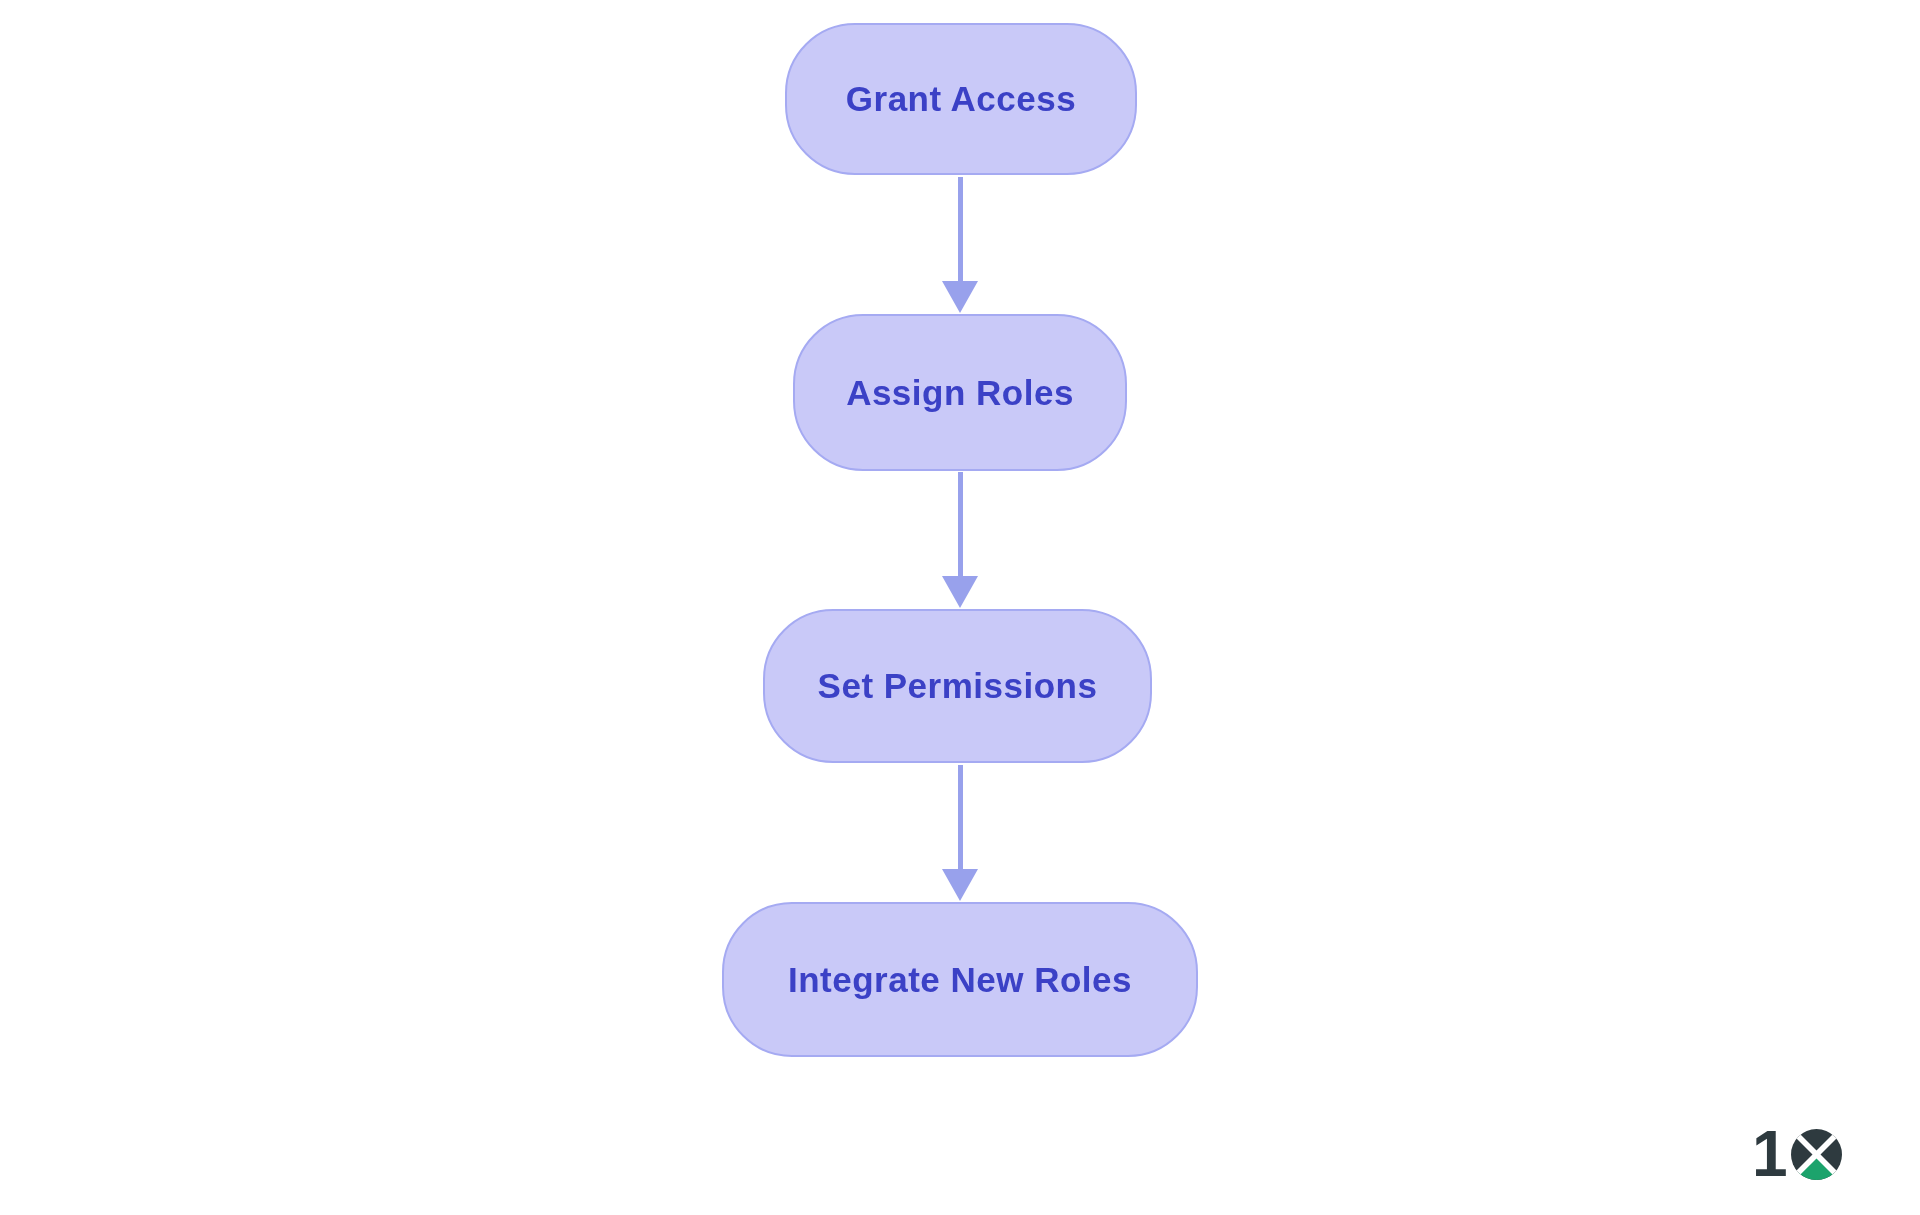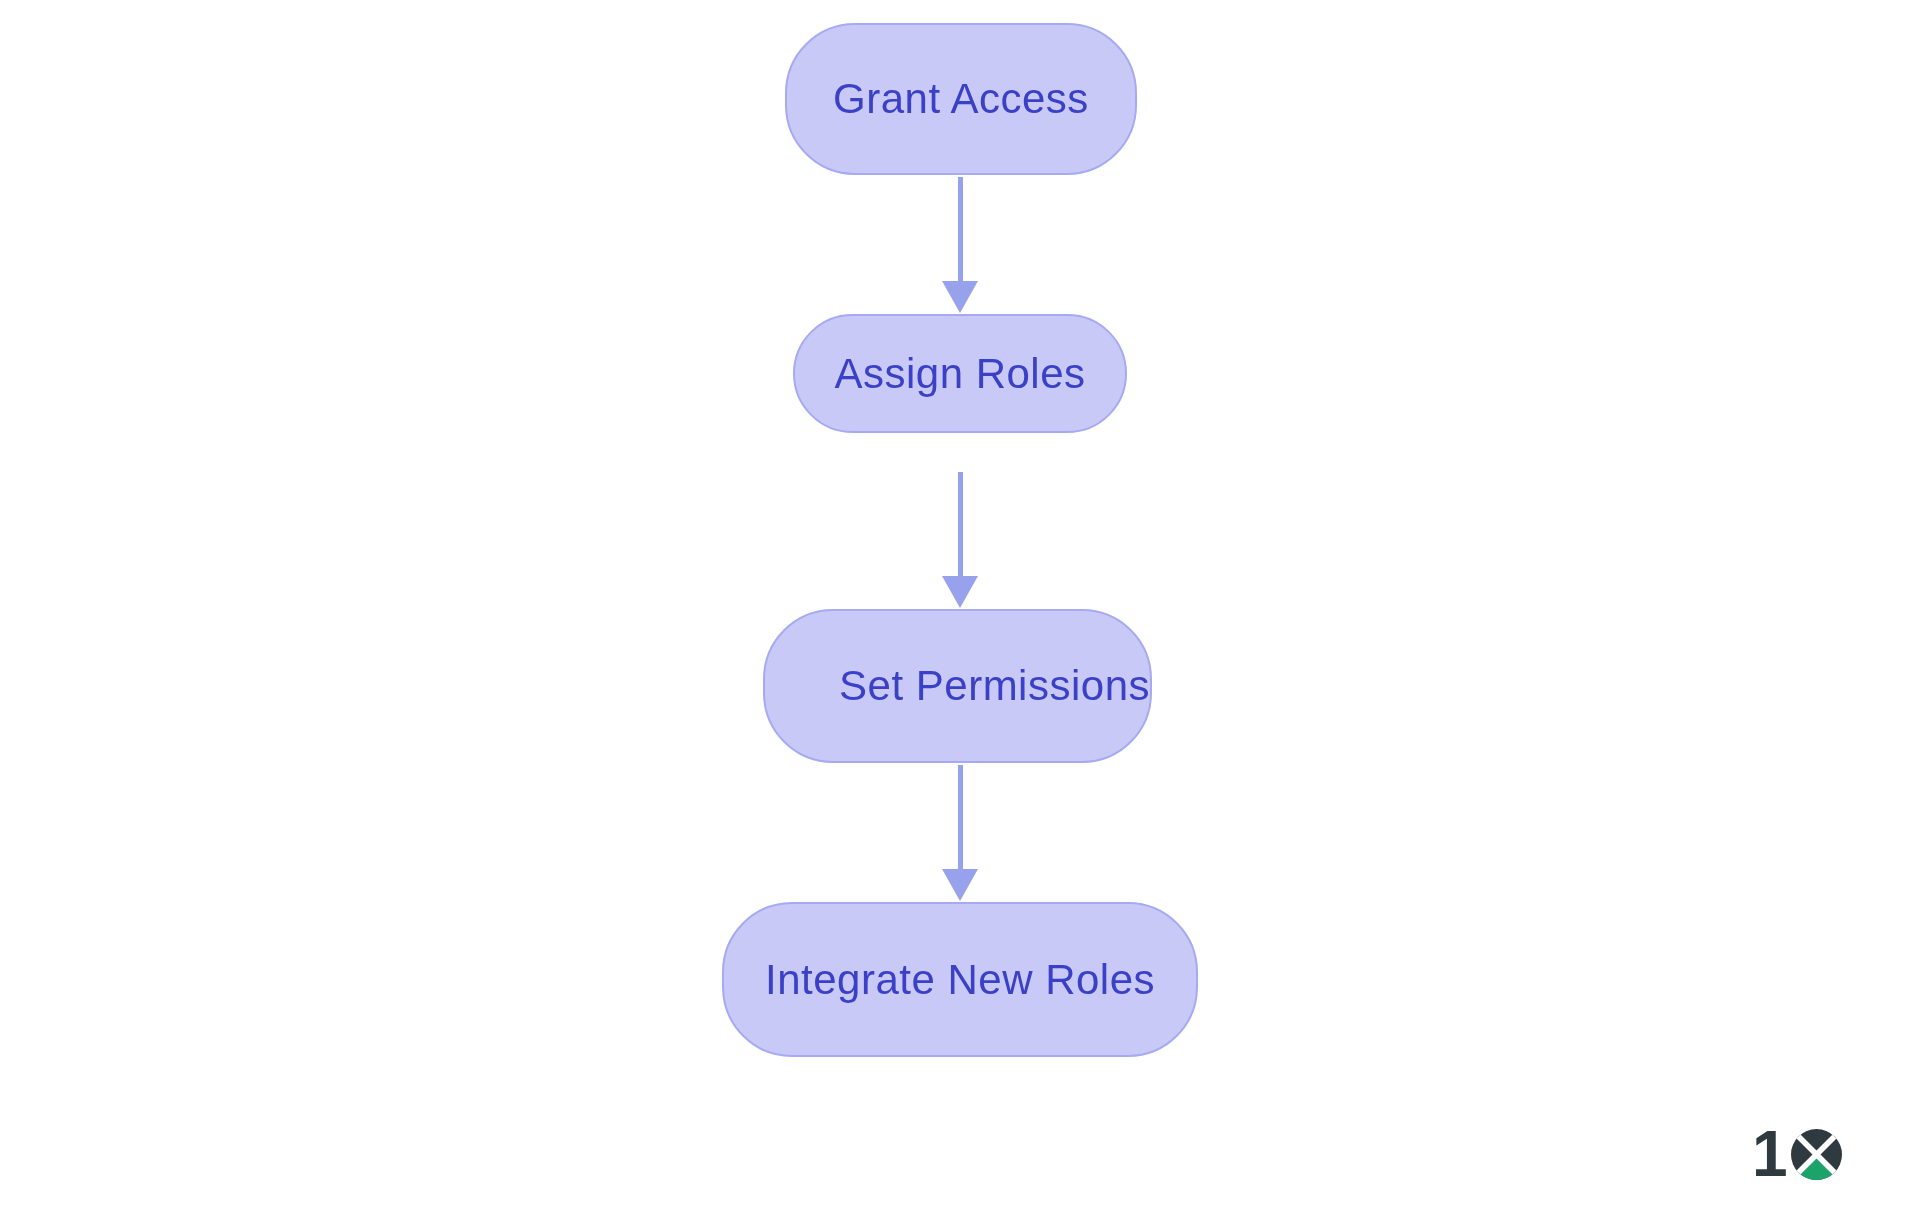--- a/index.html
+++ b/index.html
@@ -25,22 +25,22 @@
     position: absolute;
     background: var(--node-fill);
     border: 2px solid var(--node-border);
     border-radius: 70px;
     display: flex;
     align-items: center;
     justify-content: center;
   }
   .flow-node .node-label {
     color: var(--node-text);
-    font-size: 42px;
-    font-weight: 400;
+    font-size: 35px;
+    font-weight: 700;
     letter-spacing: 0.5px;
     white-space: nowrap;
   }
   .connector-line {
     position: absolute;
     width: 5px;
     background: var(--arrow-color);
   }
   .connector-head {
     position: absolute;
@@ -77,30 +77,30 @@
 
   <div class="flow-node" style="left:785px; top:23px; width:352px; height:152px;">
     <span class="node-label">Grant Access</span>
   </div>
 
   <div>
     <div class="connector-line" style="left:958px; top:177px; height:105px;"></div>
     <div class="connector-head" style="left:942px; top:281px;"></div>
   </div>
 
-  <div class="flow-node" style="left:793px; top:314px; width:334px; height:119px;">
+  <div class="flow-node" style="left:793px; top:314px; width:334px; height:157px;">
     <span class="node-label">Assign Roles</span>
   </div>
 
   <div>
     <div class="connector-line" style="left:958px; top:472px; height:105px;"></div>
     <div class="connector-head" style="left:942px; top:576px;"></div>
   </div>
 
-  <div class="flow-node" style="left:763px; top:609px; width:389px; height:154px;justify-content:flex-end;">
+  <div class="flow-node" style="left:763px; top:609px; width:389px; height:154px;">
     <span class="node-label">Set Permissions</span>
   </div>
 
   <div>
     <div class="connector-line" style="left:958px; top:765px; height:105px;"></div>
     <div class="connector-head" style="left:942px; top:869px;"></div>
   </div>
 
   <div class="flow-node" style="left:722px; top:902px; width:476px; height:155px;">
     <span class="node-label">Integrate New Roles</span>

